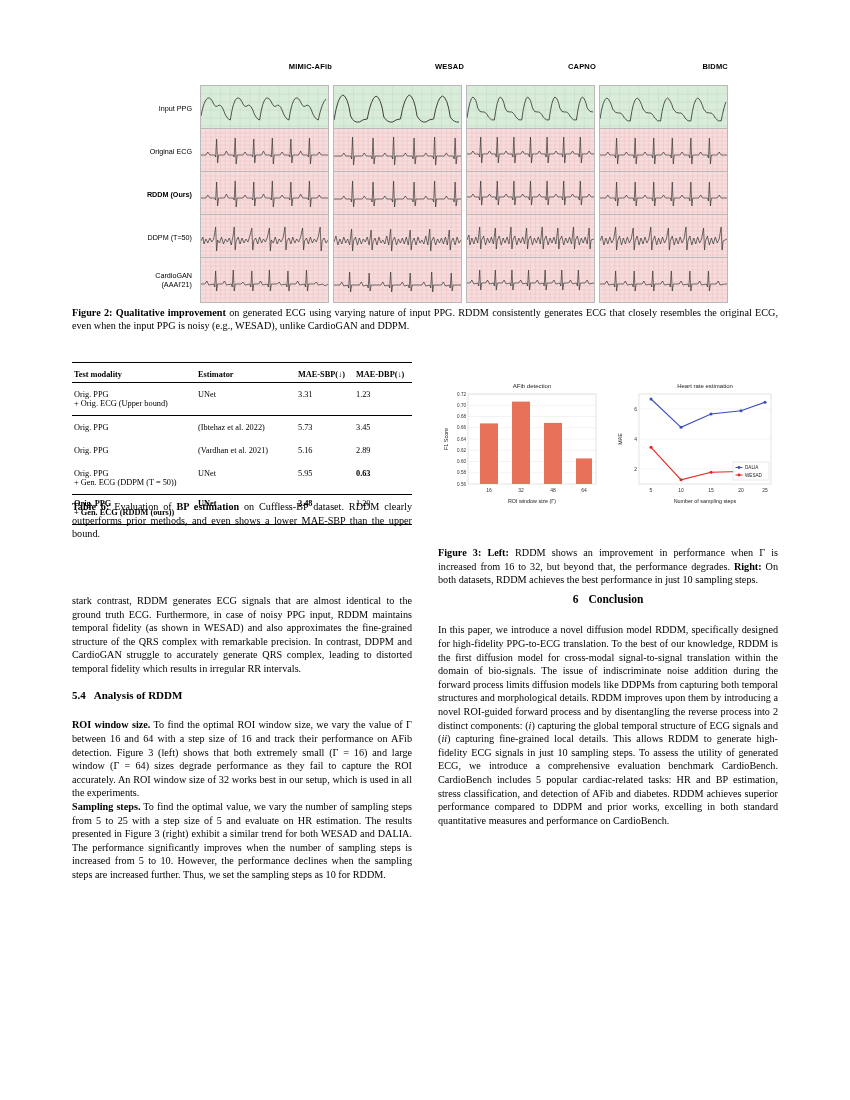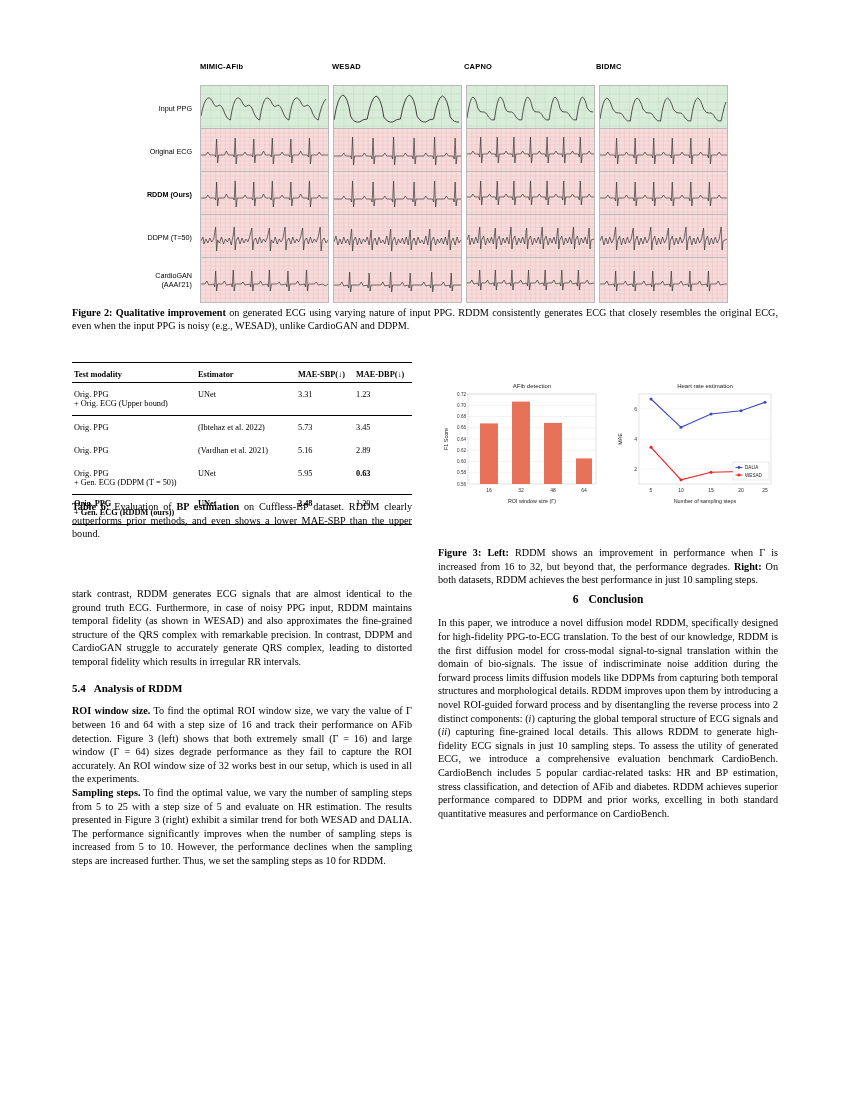--- a/index.html
+++ b/index.html
@@ -28,21 +28,21 @@
     top: 62px;
     width: 600px;
   }
   .fig2-colheads {
     display: flex;
     margin-left: 72px;
     width: 528px;
   }
   .fig2-colhead {
     flex: 1;
-    text-align: left;
+    text-align: right;
     font-family: "Liberation Sans", sans-serif;
     font-size: 7.5px;
     font-weight: bold;
     letter-spacing: .2px;
     padding-bottom: 17px;
   }
   .fig2-row {
     display: flex;
     align-items: center;
     margin-bottom: 3px;
@@ -149,21 +149,21 @@
   
   .col {
     position: absolute;
     width: 340px;
     font-size: 10.2px;
     line-height: 1.335;
     text-align: justify;
   }
   #col-left { left: 72px; top: 578px; }
   #col-right { left: 438px; top: 578px; }
-  .col p { margin: 9px 0 0 0; text-indent: 0; }
+  .col p { margin: 16px 0 0 0; text-indent: 0; }
   .col p + p { margin-top: 0; }
   .sec-head {
     font-weight: bold;
     font-size: 11px;
     margin: 12px 0 5px 0;
   }
   .sec-head .num { margin-right: 8px; }
   .sec-head-center {
     font-weight: bold;
     font-size: 11.5px;

